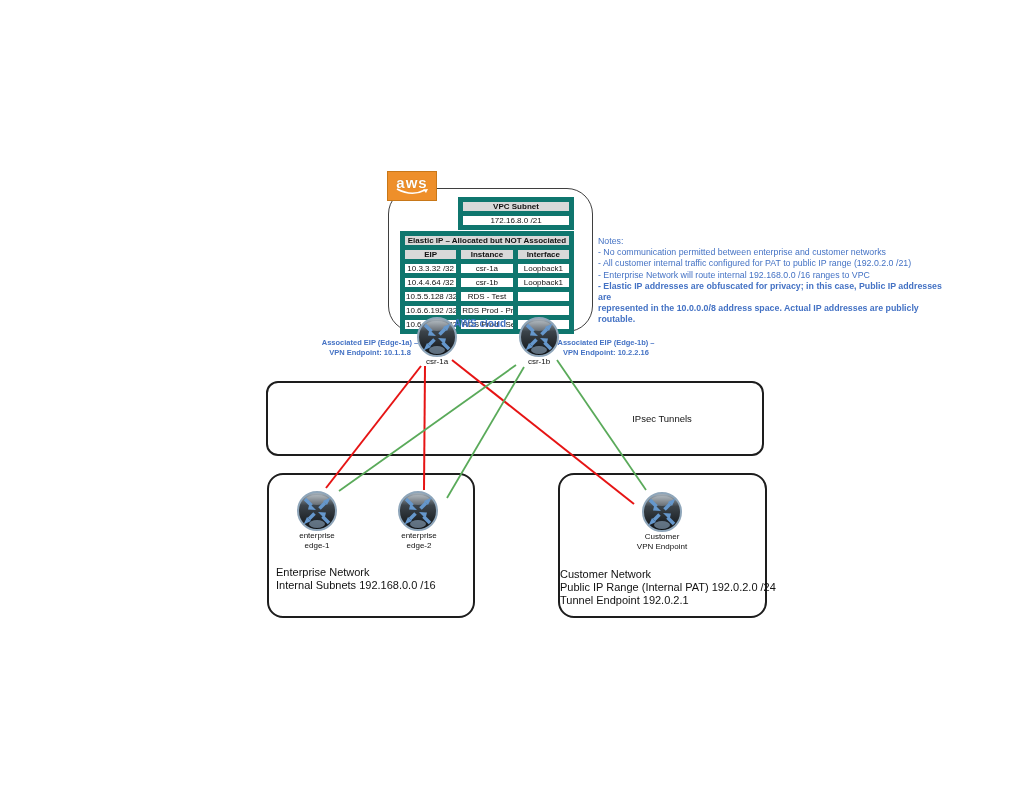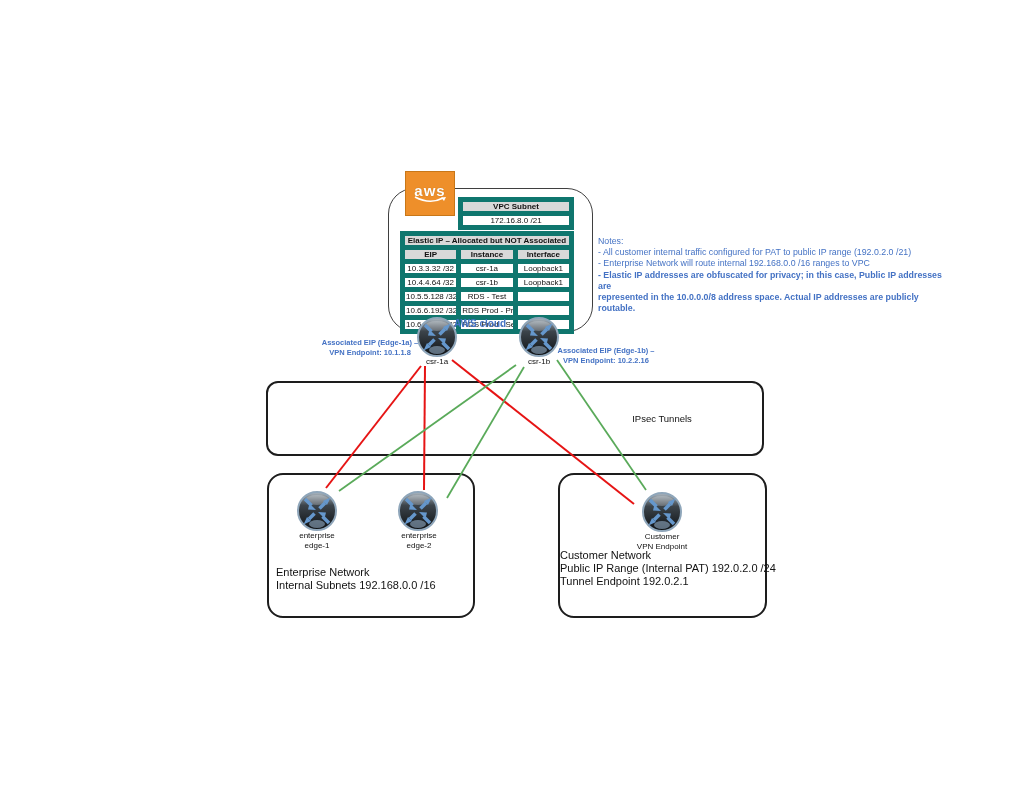--- a/index.html
+++ b/index.html
@@ -10,21 +10,21 @@
     --hdr-gray:#d9d9d9;
     --line-dark:#2b2b2b;
   }
   *{box-sizing:border-box;margin:0;padding:0;}
   body{font-family:"Liberation Sans",sans-serif;background:#ffffff;}
   .canvas{position:relative;width:1024px;height:791px;background:#fff;overflow:hidden;}
 
   
   .aws-box{position:absolute;left:388px;top:188px;width:205px;height:144px;
     border:1.5px solid #3f3f3f;border-radius:26px;background:#fff;}
-  .aws-logo{position:absolute;left:405px;top:171px;width:50px;height:45px;
+  .aws-logo{position:absolute;left:387px;top:171px;width:50px;height:30px;
     background:var(--aws-orange);border:1px solid #c87718;z-index:5;
     display:flex;align-items:center;justify-content:center;flex-direction:column;}
   .aws-logo .aws-word{color:#fff;font-weight:bold;font-size:15px;letter-spacing:1px;line-height:14px;
     text-shadow:0 0 1px #b06a12;}
   .aws-smile{display:block;margin-top:-2px;}
 
   table.mini{border-collapse:collapse;font-size:8px;color:#111;table-layout:fixed;}
   table.mini td,table.mini th{border:5px solid #0f766e;text-align:center;vertical-align:middle;
     height:10px;padding:0 1px;overflow:hidden;white-space:nowrap;font-weight:normal;}
   table.mini .hdr{background:var(--hdr-gray);font-weight:bold;}
@@ -169,27 +169,28 @@
 
   <svg class="router" style="left:519px;top:317px">
       <use href="#router-icon"></use>
     </svg>
   <div class="r-label" style="left:509px;top:357px;width:60px">csr-1b</div>
 
   <div class="assoc" style="left:295px;top:338px;width:150px">
     <div>Associated EIP (Edge-1a) –</div>
     <div>VPN Endpoint: 10.1.1.8</div>
   </div>
-  <div class="assoc" style="left:531px;top:346px;width:150px">
+  <div class="assoc" style="left:531px;top:338px;width:150px">
     <div>Associated EIP (Edge-1b) –</div>
     <div>VPN Endpoint: 10.2.2.16</div>
   </div>
 
   <div class="notes">
     <div>Notes:</div>
+    <div> - No communication permitted between enterprise and customer networks</div>
     <div> - All customer internal traffic configured for PAT to public IP range (192.0.2.0 /21)</div>
     <div> - Enterprise Network will route internal 192.168.0.0 /16 ranges to VPC</div>
     <div class="n-bold"> - Elastic IP addresses are obfuscated for privacy; in this case, Public IP addresses are</div>
     <div class="n-bold">represented in the 10.0.0.0/8 address space.  Actual IP addresses are publicly routable.</div>
   </div>
 
   <div class="rbox tunnels-box"></div>
   <div class="tunnels-label">IPsec Tunnels</div>
 
   <div class="rbox ent-box"></div>
@@ -218,19 +219,19 @@
   <div class="rbox cust-box"></div>
 
   <svg class="router" style="left:642px;top:492px">
       <use href="#router-icon"></use>
     </svg>
   <div class="r-label" style="left:622px;top:532px;width:80px">
     <div>Customer</div>
     <div>VPN Endpoint</div>
   </div>
 
-  <div class="net-text" style="left:560px;top:549px;width:247px">
+  <div class="net-text" style="left:560px;top:568px;width:247px">
     <div>Customer Network</div>
     <div>Public IP Range (Internal PAT) 192.0.2.0 /24</div>
     <div>Tunnel Endpoint 192.0.2.1</div>
   </div>
 
 </div>
 
 </body></html>

